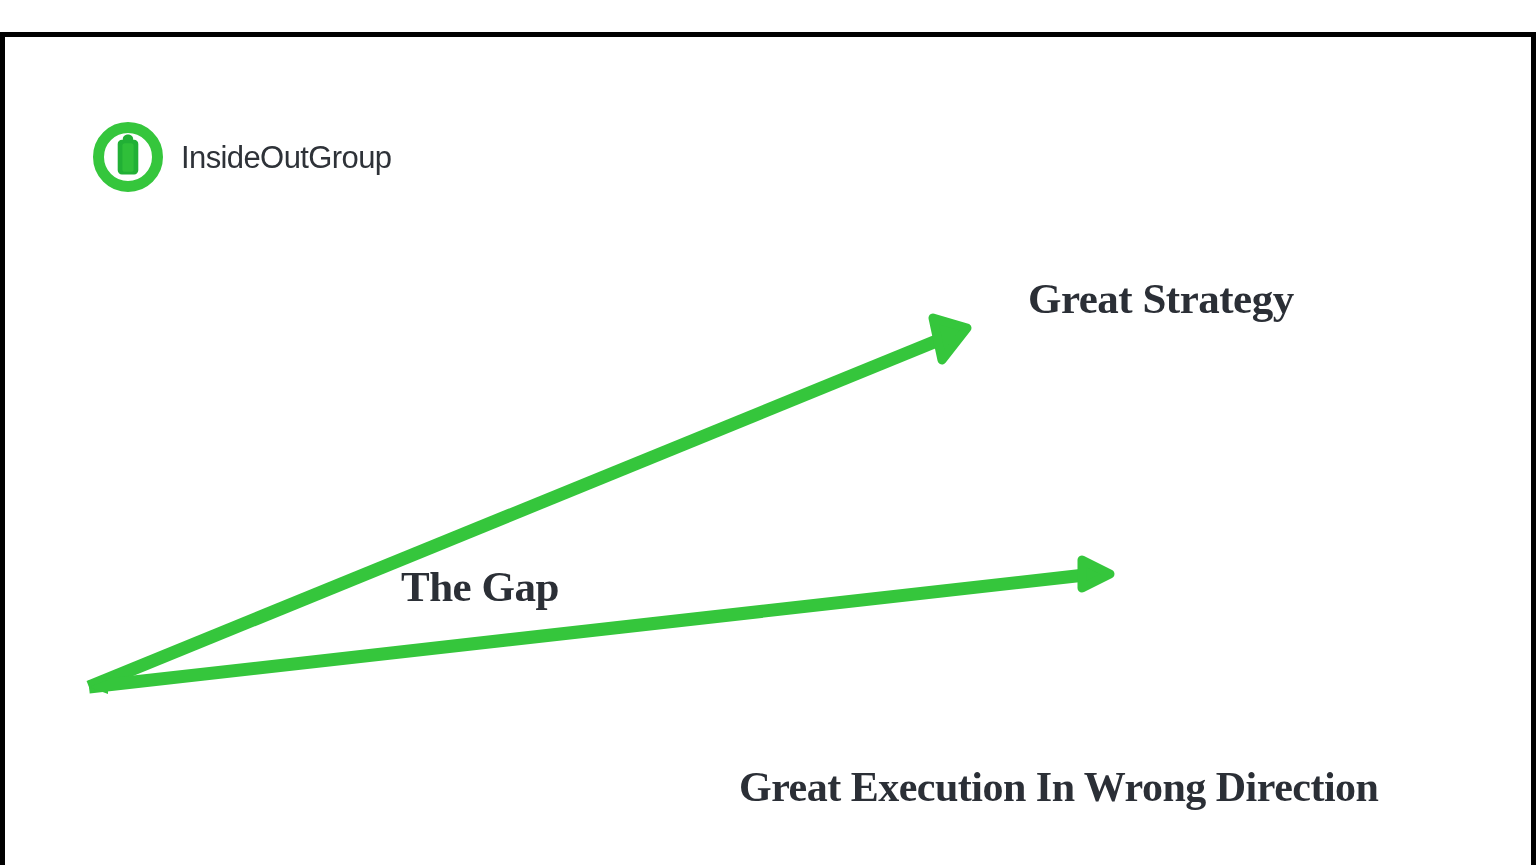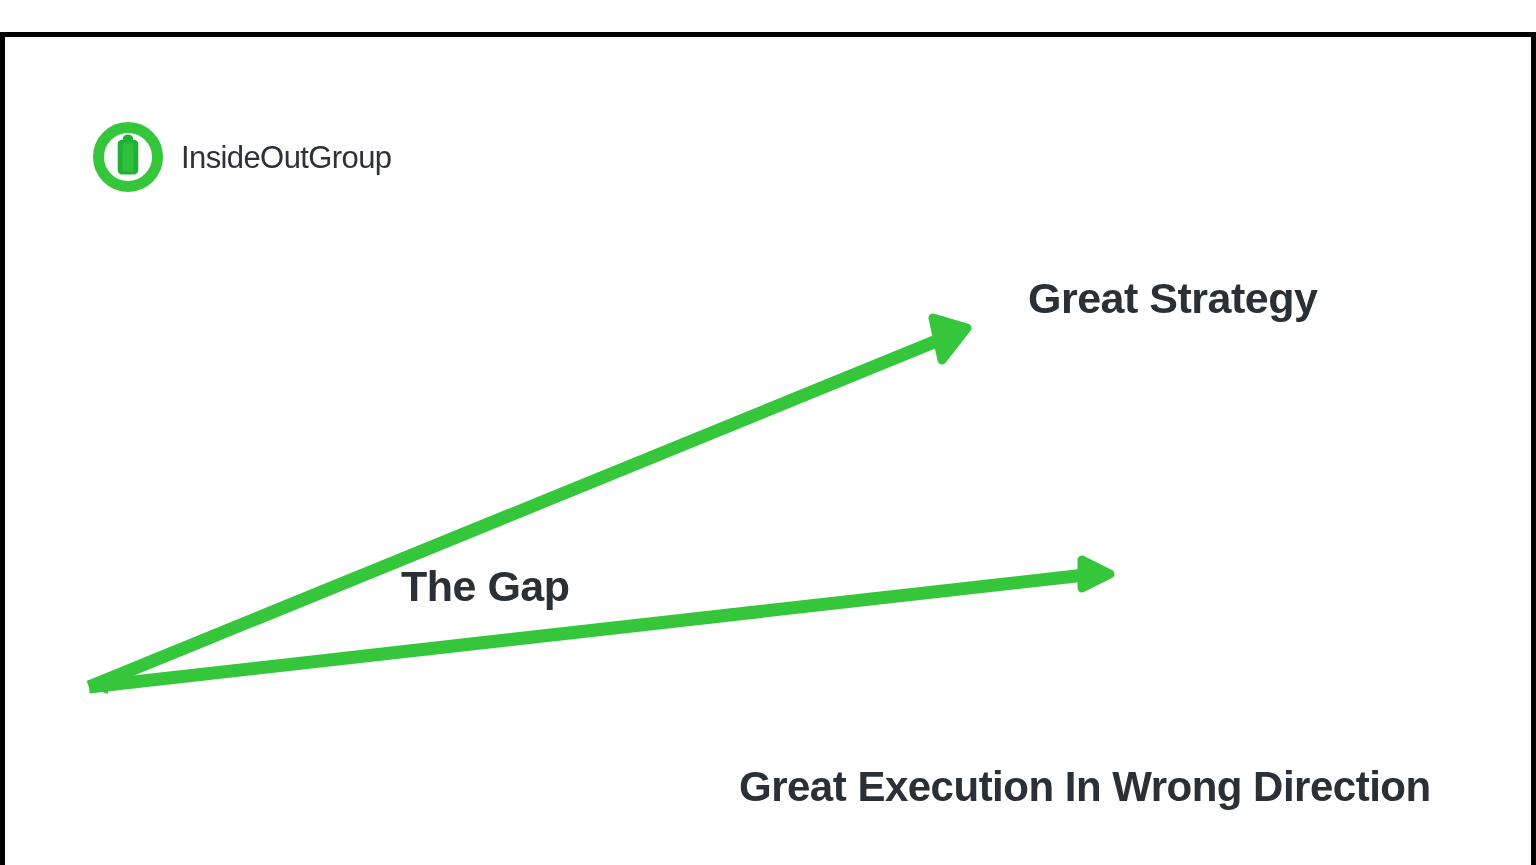--- a/index.html
+++ b/index.html
@@ -55,21 +55,21 @@
     top: 0;
     width: 1536px;
     height: 865px;
     display: block;
   }
 
   
   .label {
     position: absolute;
     color: #2B2F36;
-    font-family: Liberation Sans, sans-serif;
+    font-family: Liberation Serif, serif;
     font-weight: 700;
     white-space: nowrap;
     line-height: 1;
     letter-spacing: -0.5px;
   }
   #label-strategy {
     left: 1023px;
     top: 240px;
     font-size: 43px;
   }

